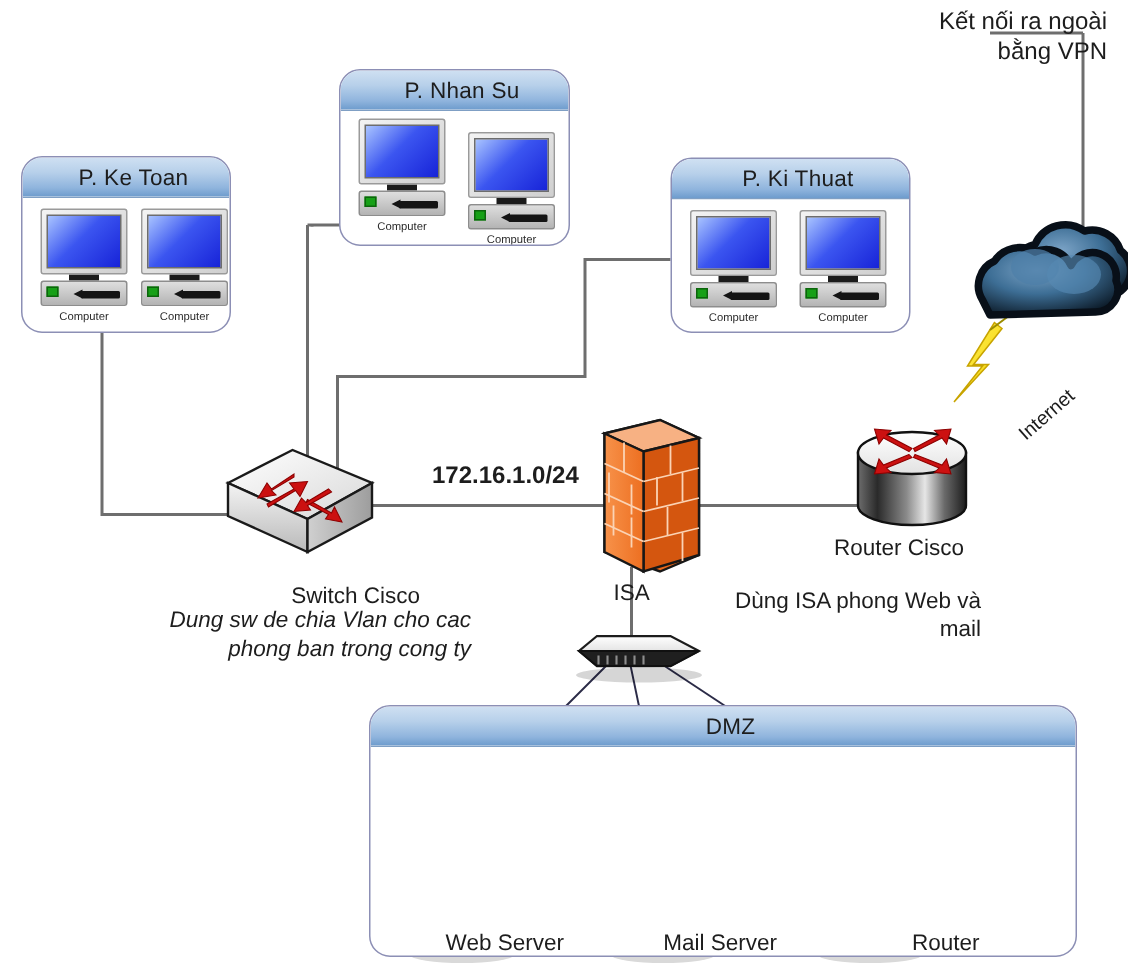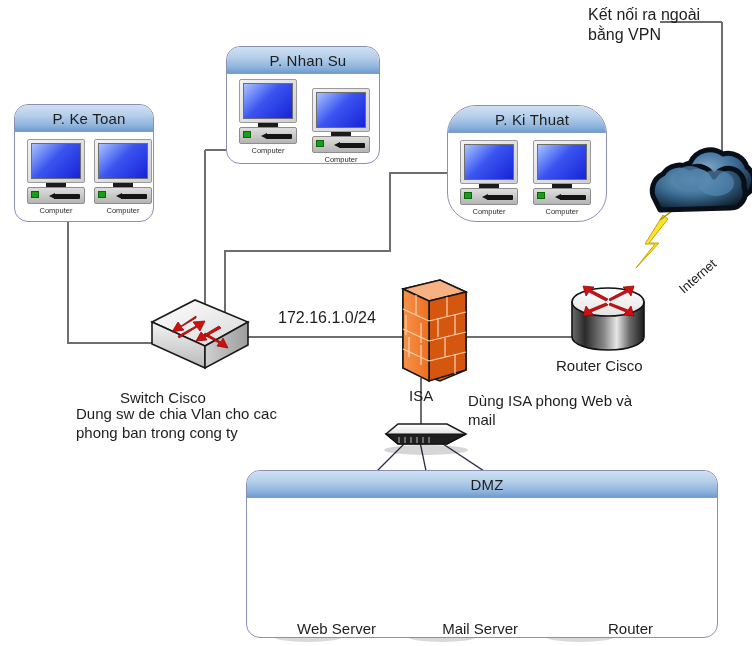--- a/index.html
+++ b/index.html
@@ -122,21 +122,21 @@
 
   
   .txt {
     position: absolute;
     color: #1d1d1d;
     white-space: pre;
     line-height: 1.25;
   }
   .txt-16 { font-size: 16px; }
   .txt-15 { font-size: 15px; }
-  .txt-center { text-align: left; }
+  .txt-center { text-align: right; }
   .server-label {
     position: absolute;
     width: 140px;
     text-align: right;
     font-size: 15px;
     color: #1d1d1d;
     white-space: nowrap;
   }
 
   .internet-word {
@@ -420,21 +420,21 @@
         </div>
       <div class="monitor-neck"></div>
       <div class="cpu-box">
         <span class="cpu-led"></span>
         <span class="cpu-slot"></span>
       </div>
       <div class="computer-label">Computer</div>
     </div>
   </div>
 
-  <div class="group-box" id="box-ki-thuat" style="left:447px; top:105px; width:160px; height:117px;border-radius:29px;">
+  <div class="group-box" id="box-ki-thuat" style="left:447px; top:105px; width:160px; height:117px;">
     <div class="group-head">
       <span class="group-title">P. Ki Thuat</span>
     </div>
     <div class="computer" style="left:12px; top:34px;">
       <div class="monitor-frame">
           <div class="monitor-screen"></div>
         </div>
       <div class="monitor-neck"></div>
       <div class="cpu-box">
         <span class="cpu-led"></span>
@@ -457,26 +457,26 @@
 
   <div class="group-box" id="box-dmz" style="left:246px; top:470px; width:472px; height:168px;">
     <div class="group-head">
       <span class="group-title">DMZ</span>
     </div>
   </div>
 
   <div class="txt txt-16 txt-center" style="left:588px; top:5px; width:150px;">Kết nối ra ngoài
 bằng VPN</div>
 
-  <div class="txt txt-16" style="left:278px; top:308px;">172.16.1.0/24</div>
+  <div class="txt txt-16" style="left:288px; top:308px;font-weight:bold;">172.16.1.0/24</div>
 
 
   <div class="txt txt-15 txt-center" style="left:120px; top:389px; width:160px;">Switch Cisco</div>
 
-  <div class="txt txt-15 txt-center" style="left:76px; top:405px; width:226px;">Dung sw de chia Vlan cho cac
+  <div class="txt txt-15 txt-center" style="left:88px; top:405px; width:226px;font-style:italic;">Dung sw de chia Vlan cho cac
 phong ban trong cong ty</div>
 
   <div class="txt txt-15" style="left:409px; top:387px;">ISA</div>
 
   <div class="txt txt-15 txt-center" style="left:468px; top:392px; width:186px;">Dùng ISA phong Web và
 mail</div>
 
   <div class="txt txt-15" style="left:556px; top:357px;">Router Cisco</div>
 
   <div class="internet-word" style="left:676px; top:285px;">Internet</div>

